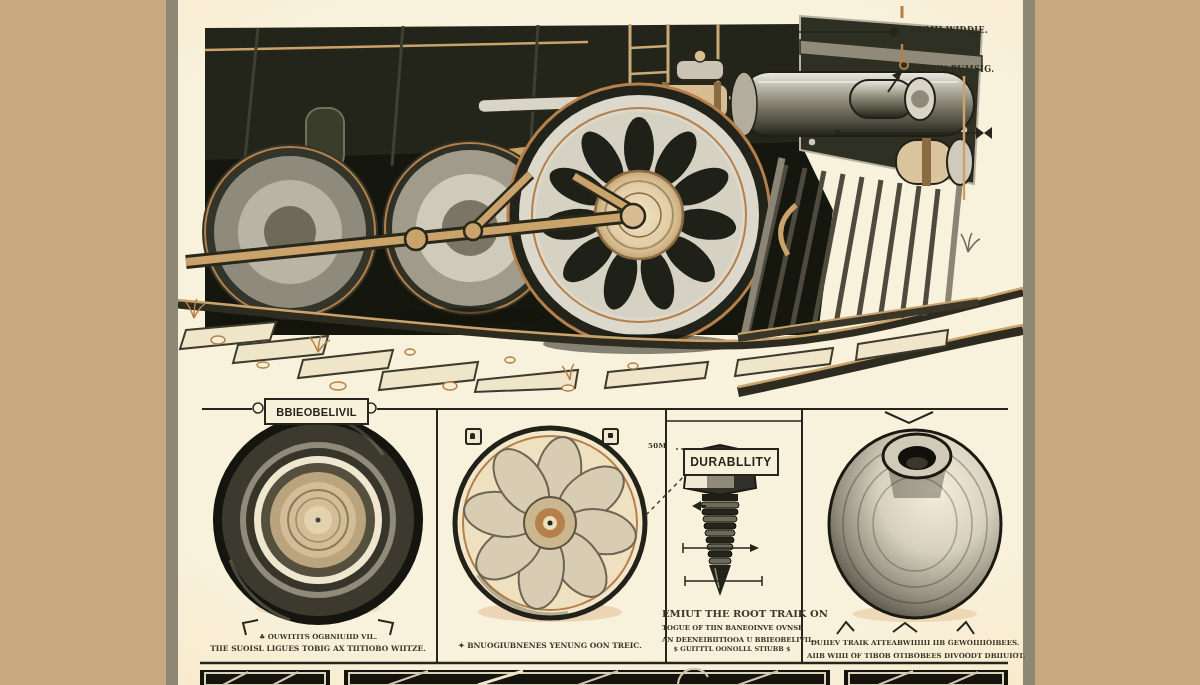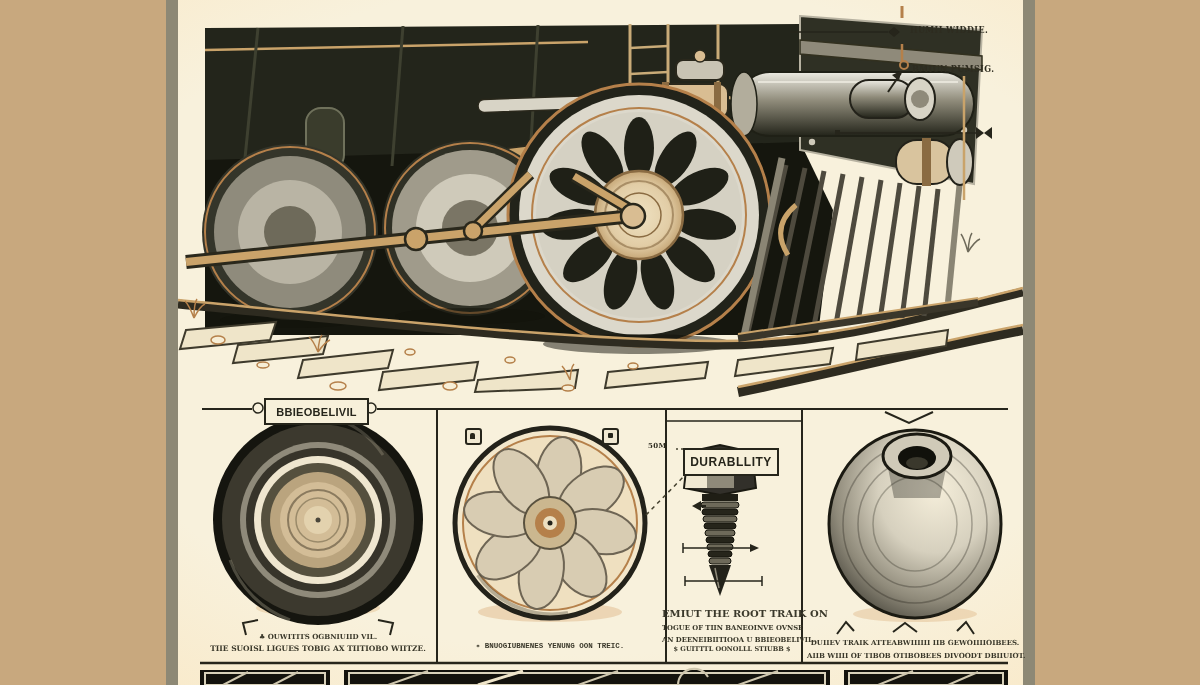--- a/index.html
+++ b/index.html
@@ -362,21 +362,21 @@
         <span class="dot" style="left:4px;width:5px;height:5px;border-radius:1px;"></span>
       </div>
 
     <div class="titlebox" style="left:505px;top:408px;width:92px;height:24px;font-size:12px;letter-spacing:.5px;margin-top:40px;">DURABLLITY</div>
 
     <div class="gib" style="left:470px;top:442px;font-size:7px;text-align:right;">50M</div>
 
     <div class="cap" style="left:40px;top:632px;width:200px;font-size:7px;">♣ OUWITITS OGBNIUIID VIL.</div>
     <div class="cap" style="left:30px;top:644px;width:220px;font-size:7.5px;">TIIE SUOISL LIGUES TOBIG AX TIITIOBO WIITZE.</div>
 
-    <div class="cap" style="left:262px;top:641px;width:220px;font-size:7.5px;font-family:Liberation Mono, monospace;">✦ BNUOGIUBNENES YENUNG OON TREIC.</div>
+    <div class="cap" style="left:262px;top:641px;width:220px;font-size:7.5px;">✦ BNUOGIUBNENES YENUNG OON TREIC.</div>
 
     <div class="cap" style="left:484px;top:597px;width:140px;font-size:6.5px;margin-top:48px;">$ GUITTTL OONOLLL STIUBB $</div>
     <div class="cap" style="left:484px;top:608px;width:140px;font-size:10px;">EMIUT THE ROOT TRAIK ON</div>
     <div class="cap" style="left:484px;top:624px;width:140px;font-size:6.8px;">TOGUE OF TIIN BANEOINVE OVNSE</div>
     <div class="cap" style="left:484px;top:636px;width:140px;font-size:6.8px;">AN DEENEIBIITIOOA U BBIEOBELIVIL.</div>
 
     <div class="cap" style="left:629px;top:638px;width:216px;font-size:7px;">DUIIEV TRAIK ATTEABWIIIIII IIB GEWOIIIIOIBEES.</div>
     <div class="cap" style="left:629px;top:651px;width:216px;font-size:7px;">AIIB WIIII OF TIBOB OTIBOBEES DIVOODT DBIIUIOT.</div>
   </div>
 </div>

